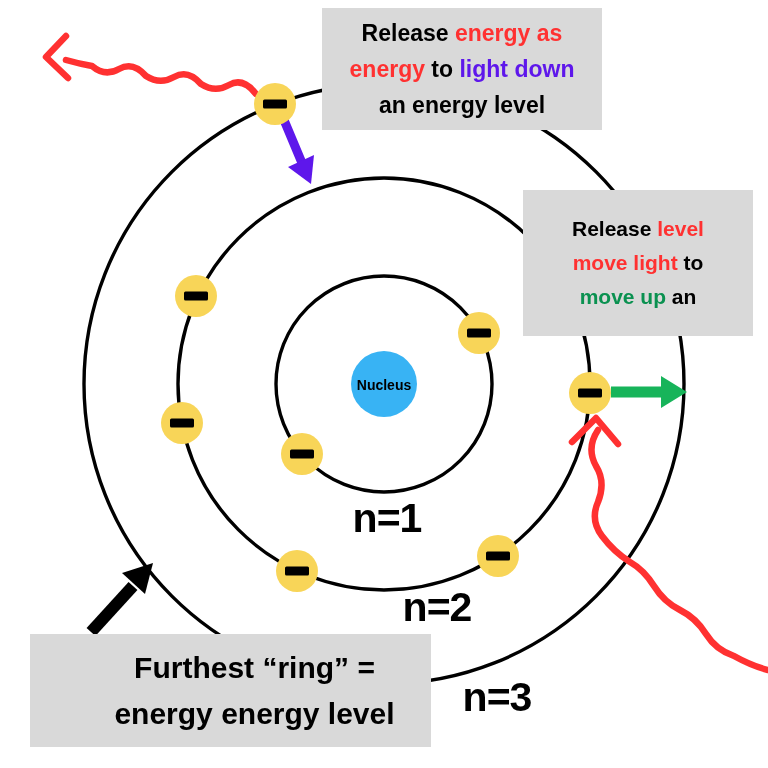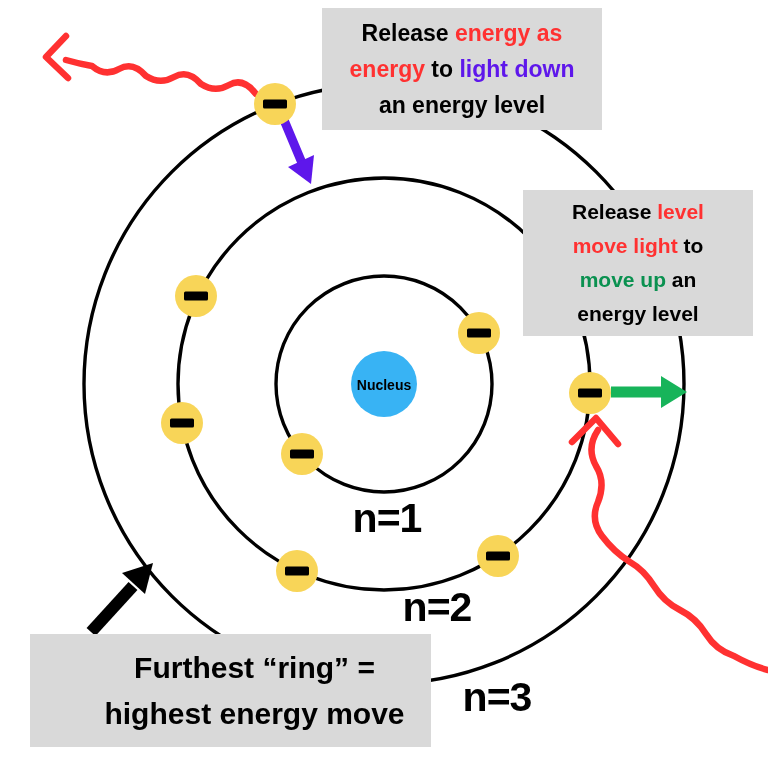--- a/index.html
+++ b/index.html
@@ -136,23 +136,20 @@
   <div class="callout absorb">
     <div class="line">
       <span class="c-k">Release </span><span class="c-r">level</span>
     </div>
     <div class="line">
       <span class="c-r">move light</span><span class="c-k"> to</span>
     </div>
     <div class="line">
       <span class="c-g">move up</span><span class="c-k"> an</span>
     </div>
-    <div class="line">
-      <span class="c-k">energy level</span>
-    </div>
   </div>
 
   <div class="callout furthest">
     <div class="line">Furthest “ring” =</div>
-    <div class="line">highest energy move</div>
+    <div class="line">energy energy level</div>
   </div>
 
 </div>
 
 </body></html>

